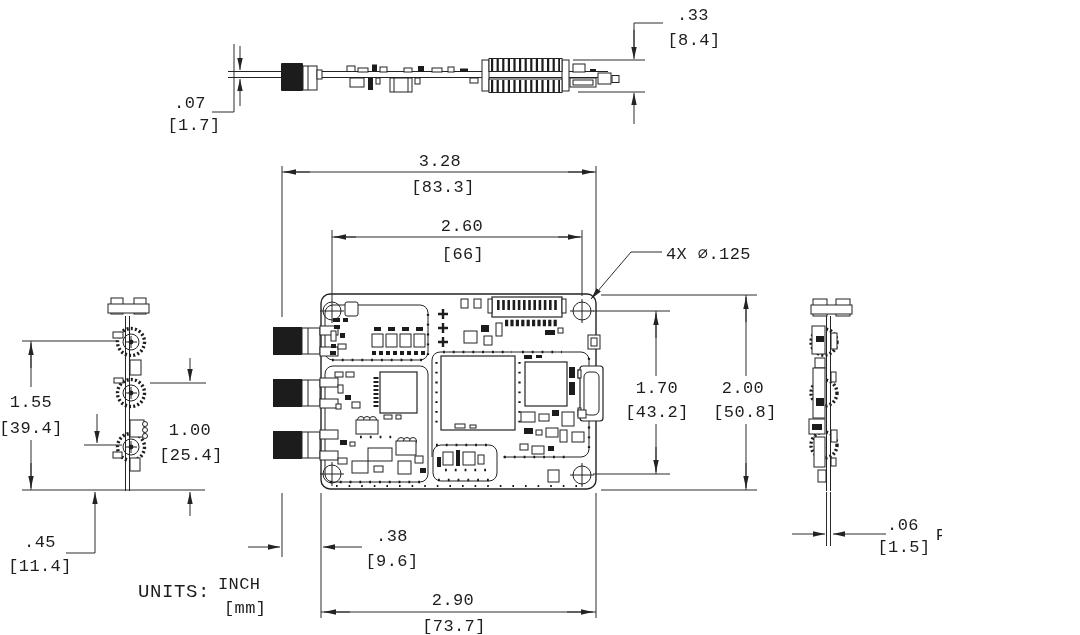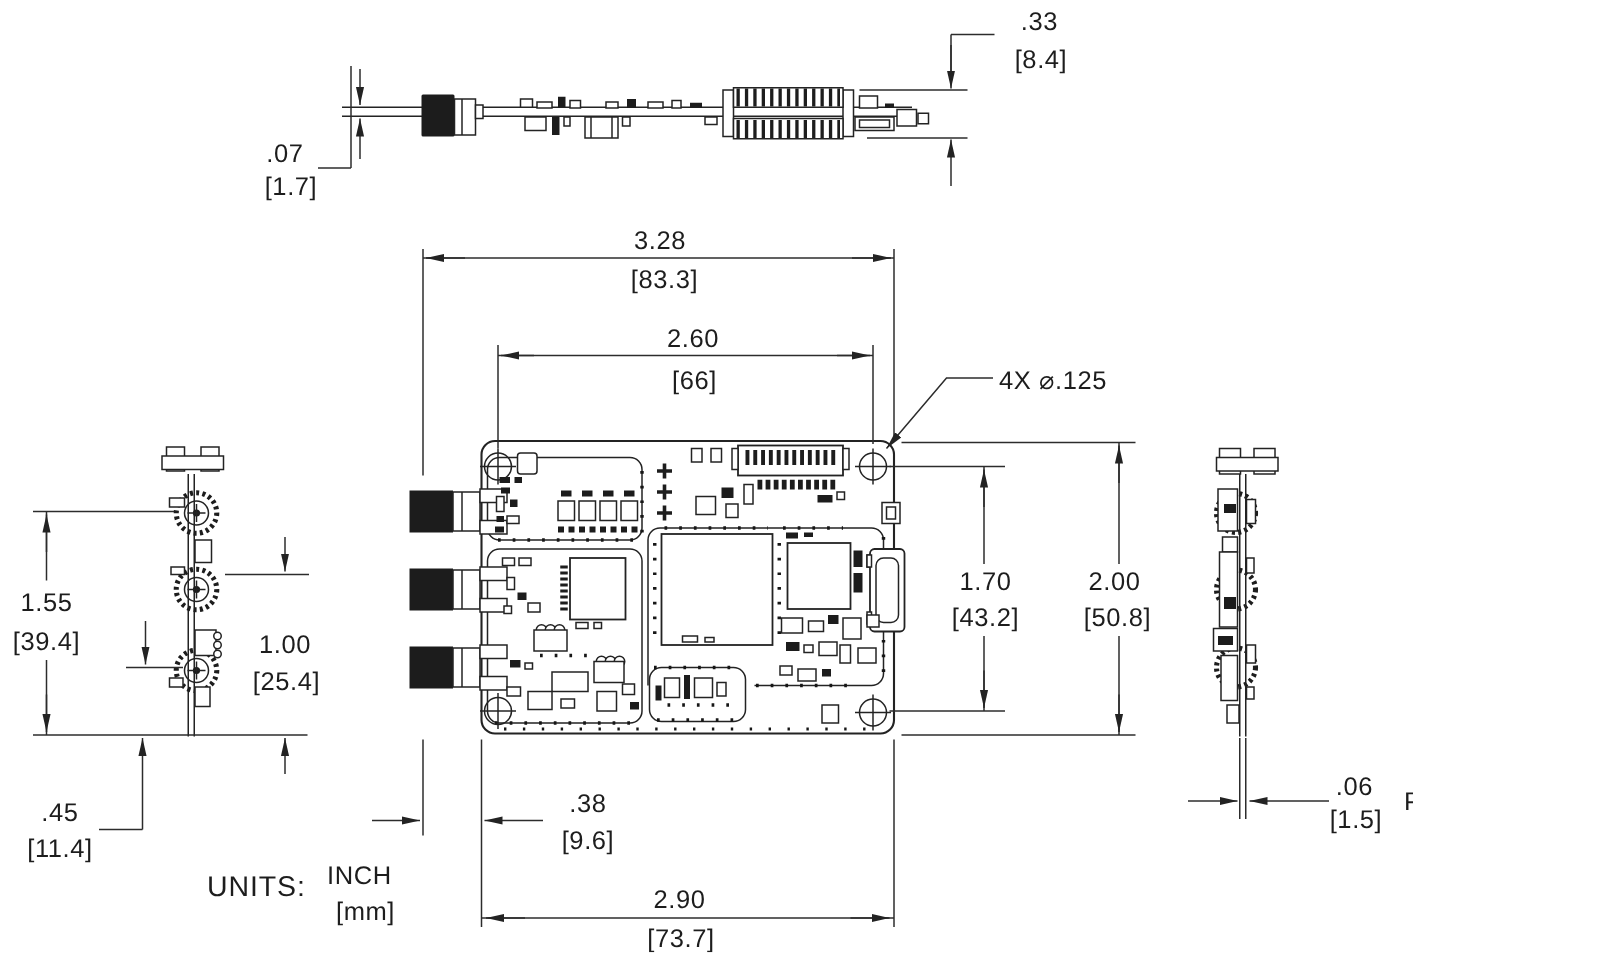--- a/index.html
+++ b/index.html
@@ -1,17 +1,17 @@
 <!DOCTYPE html>
 <html><head>
 <meta charset="utf-8">
 <style>
   html,body{margin:0;padding:0;background:#fff;}
   #stage{position:relative;width:942px;height:635px;background:#ffffff;overflow:hidden;
-         font-family:Liberation Sans, sans-serif;}
+         font-family:Liberation Mono, monospace;}
   svg{position:absolute;left:0;top:0;}
   .ln{stroke:#232323;stroke-width:1;fill:none;}
   .ln15{stroke:#232323;stroke-width:1.4;fill:none;}
   .dln{stroke:#2c2c2c;stroke-width:1;fill:none;}
   .wf{fill:#ffffff;stroke:#232323;stroke-width:1;}
   .wf12{fill:#ffffff;stroke:#232323;stroke-width:1.2;}
   .df{fill:#1c1c1c;stroke:none;}
   .viadots{stroke:#161616;stroke-width:2.3;stroke-dasharray:1.8 8;fill:none;}
   .viasparse{stroke:#161616;stroke-width:2.1;stroke-dasharray:1.6 11;fill:none;}
   .fins{stroke:#1d1d1d;stroke-width:12;stroke-dasharray:2.2 3.4;fill:none;}

